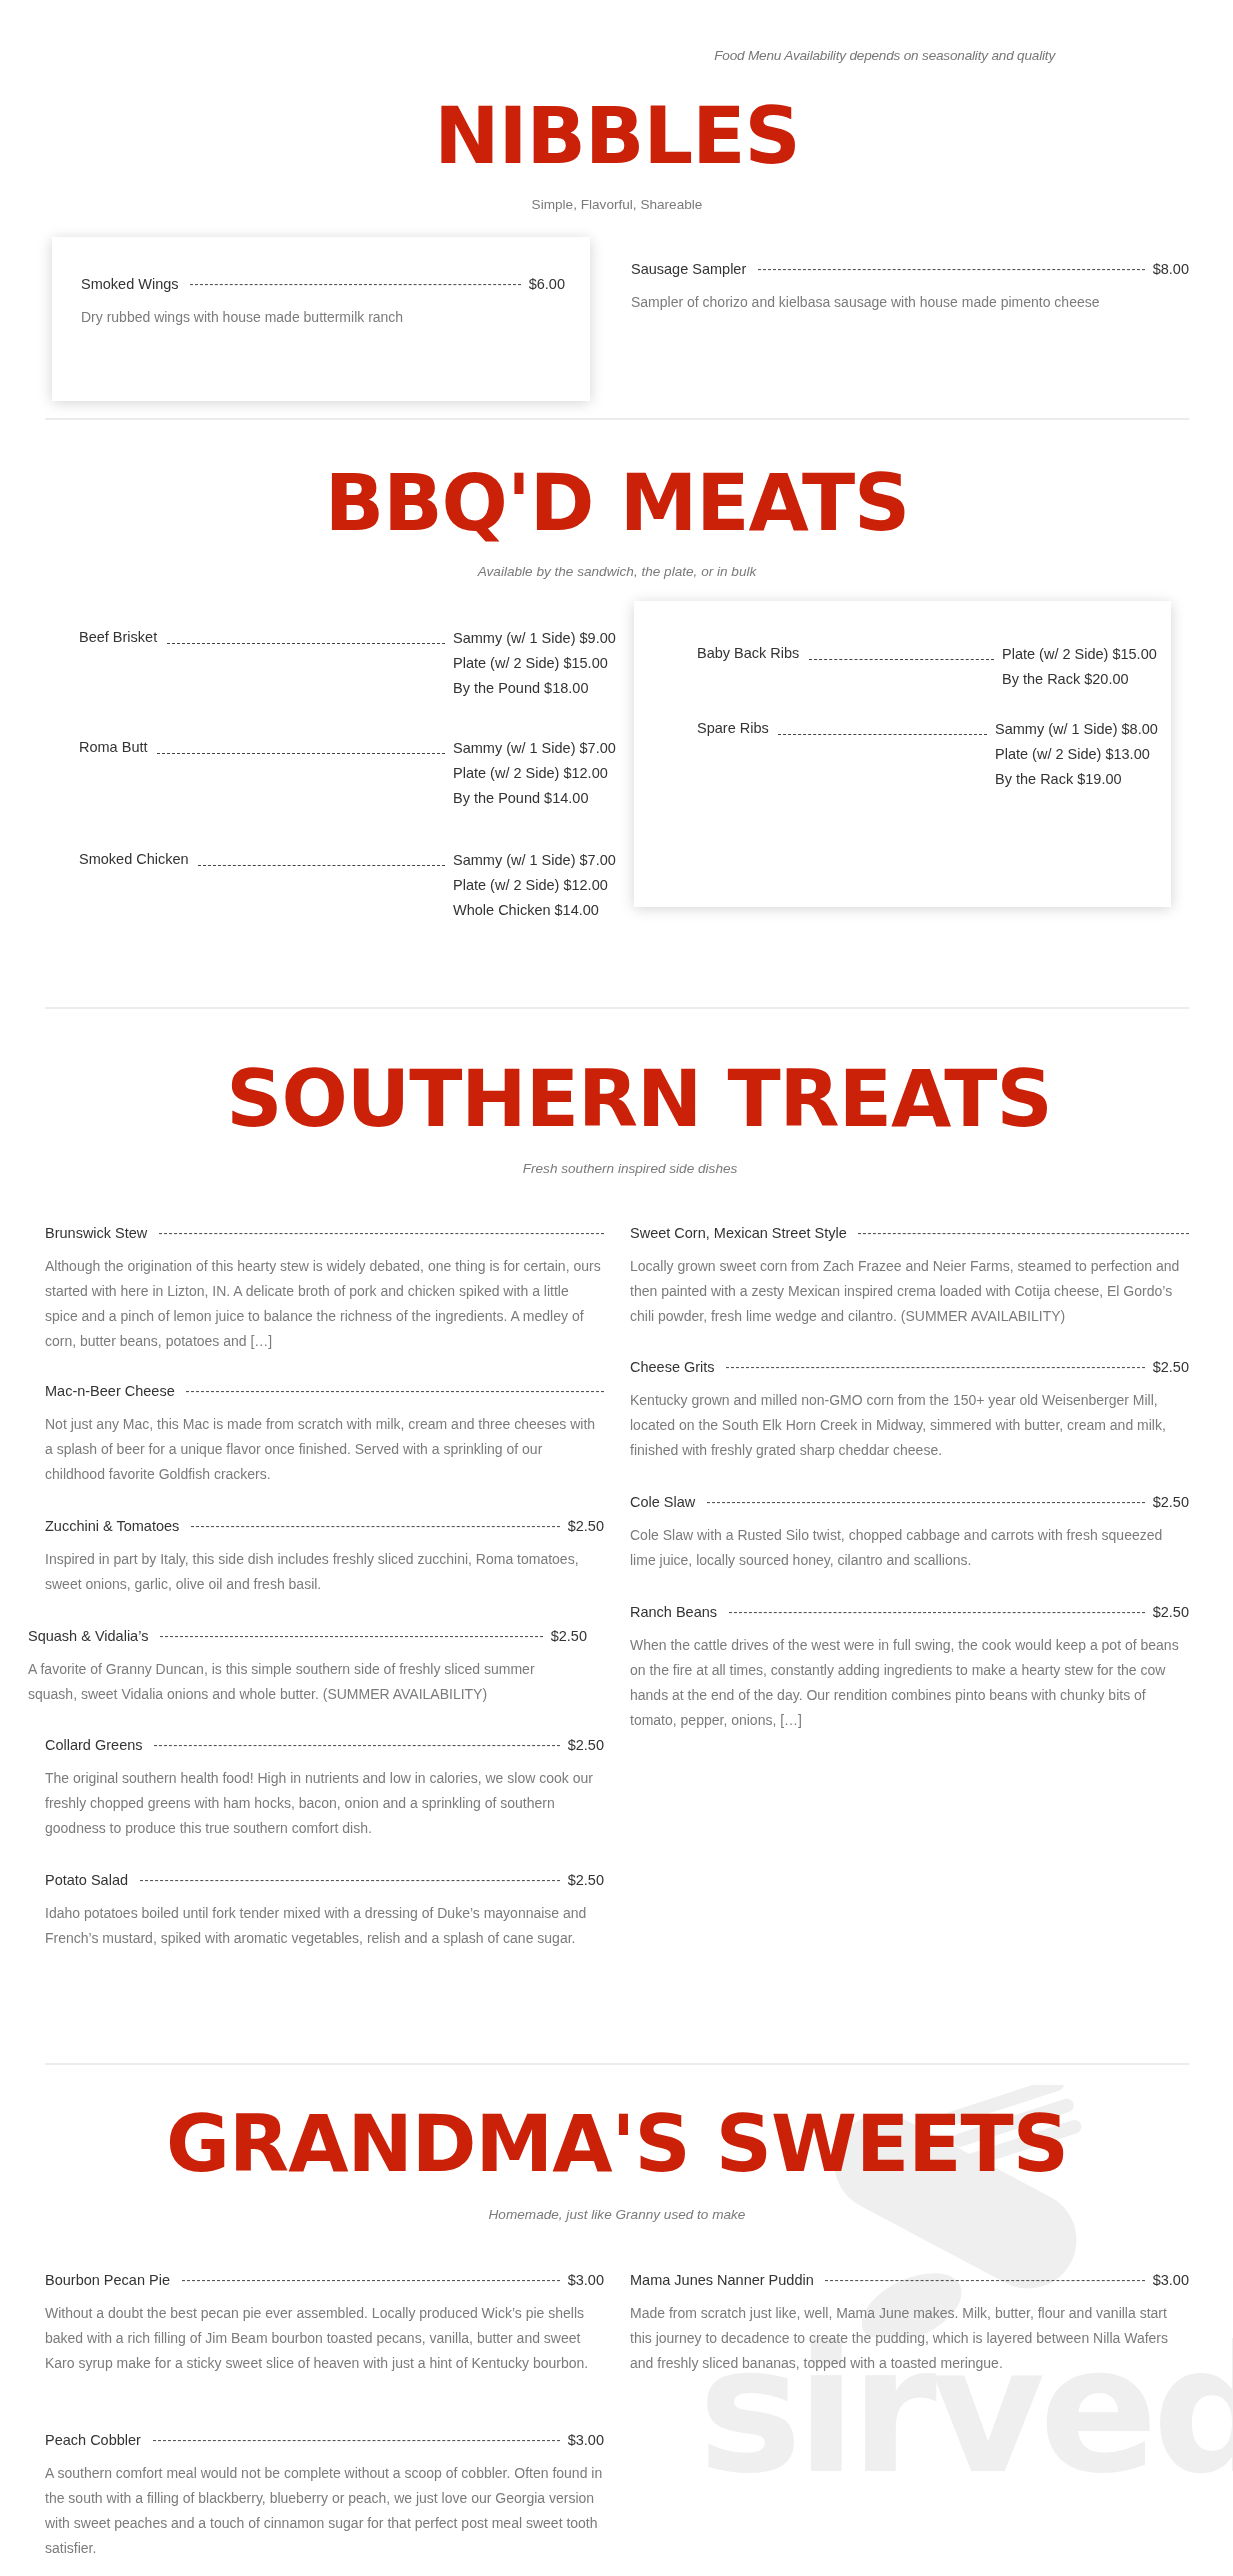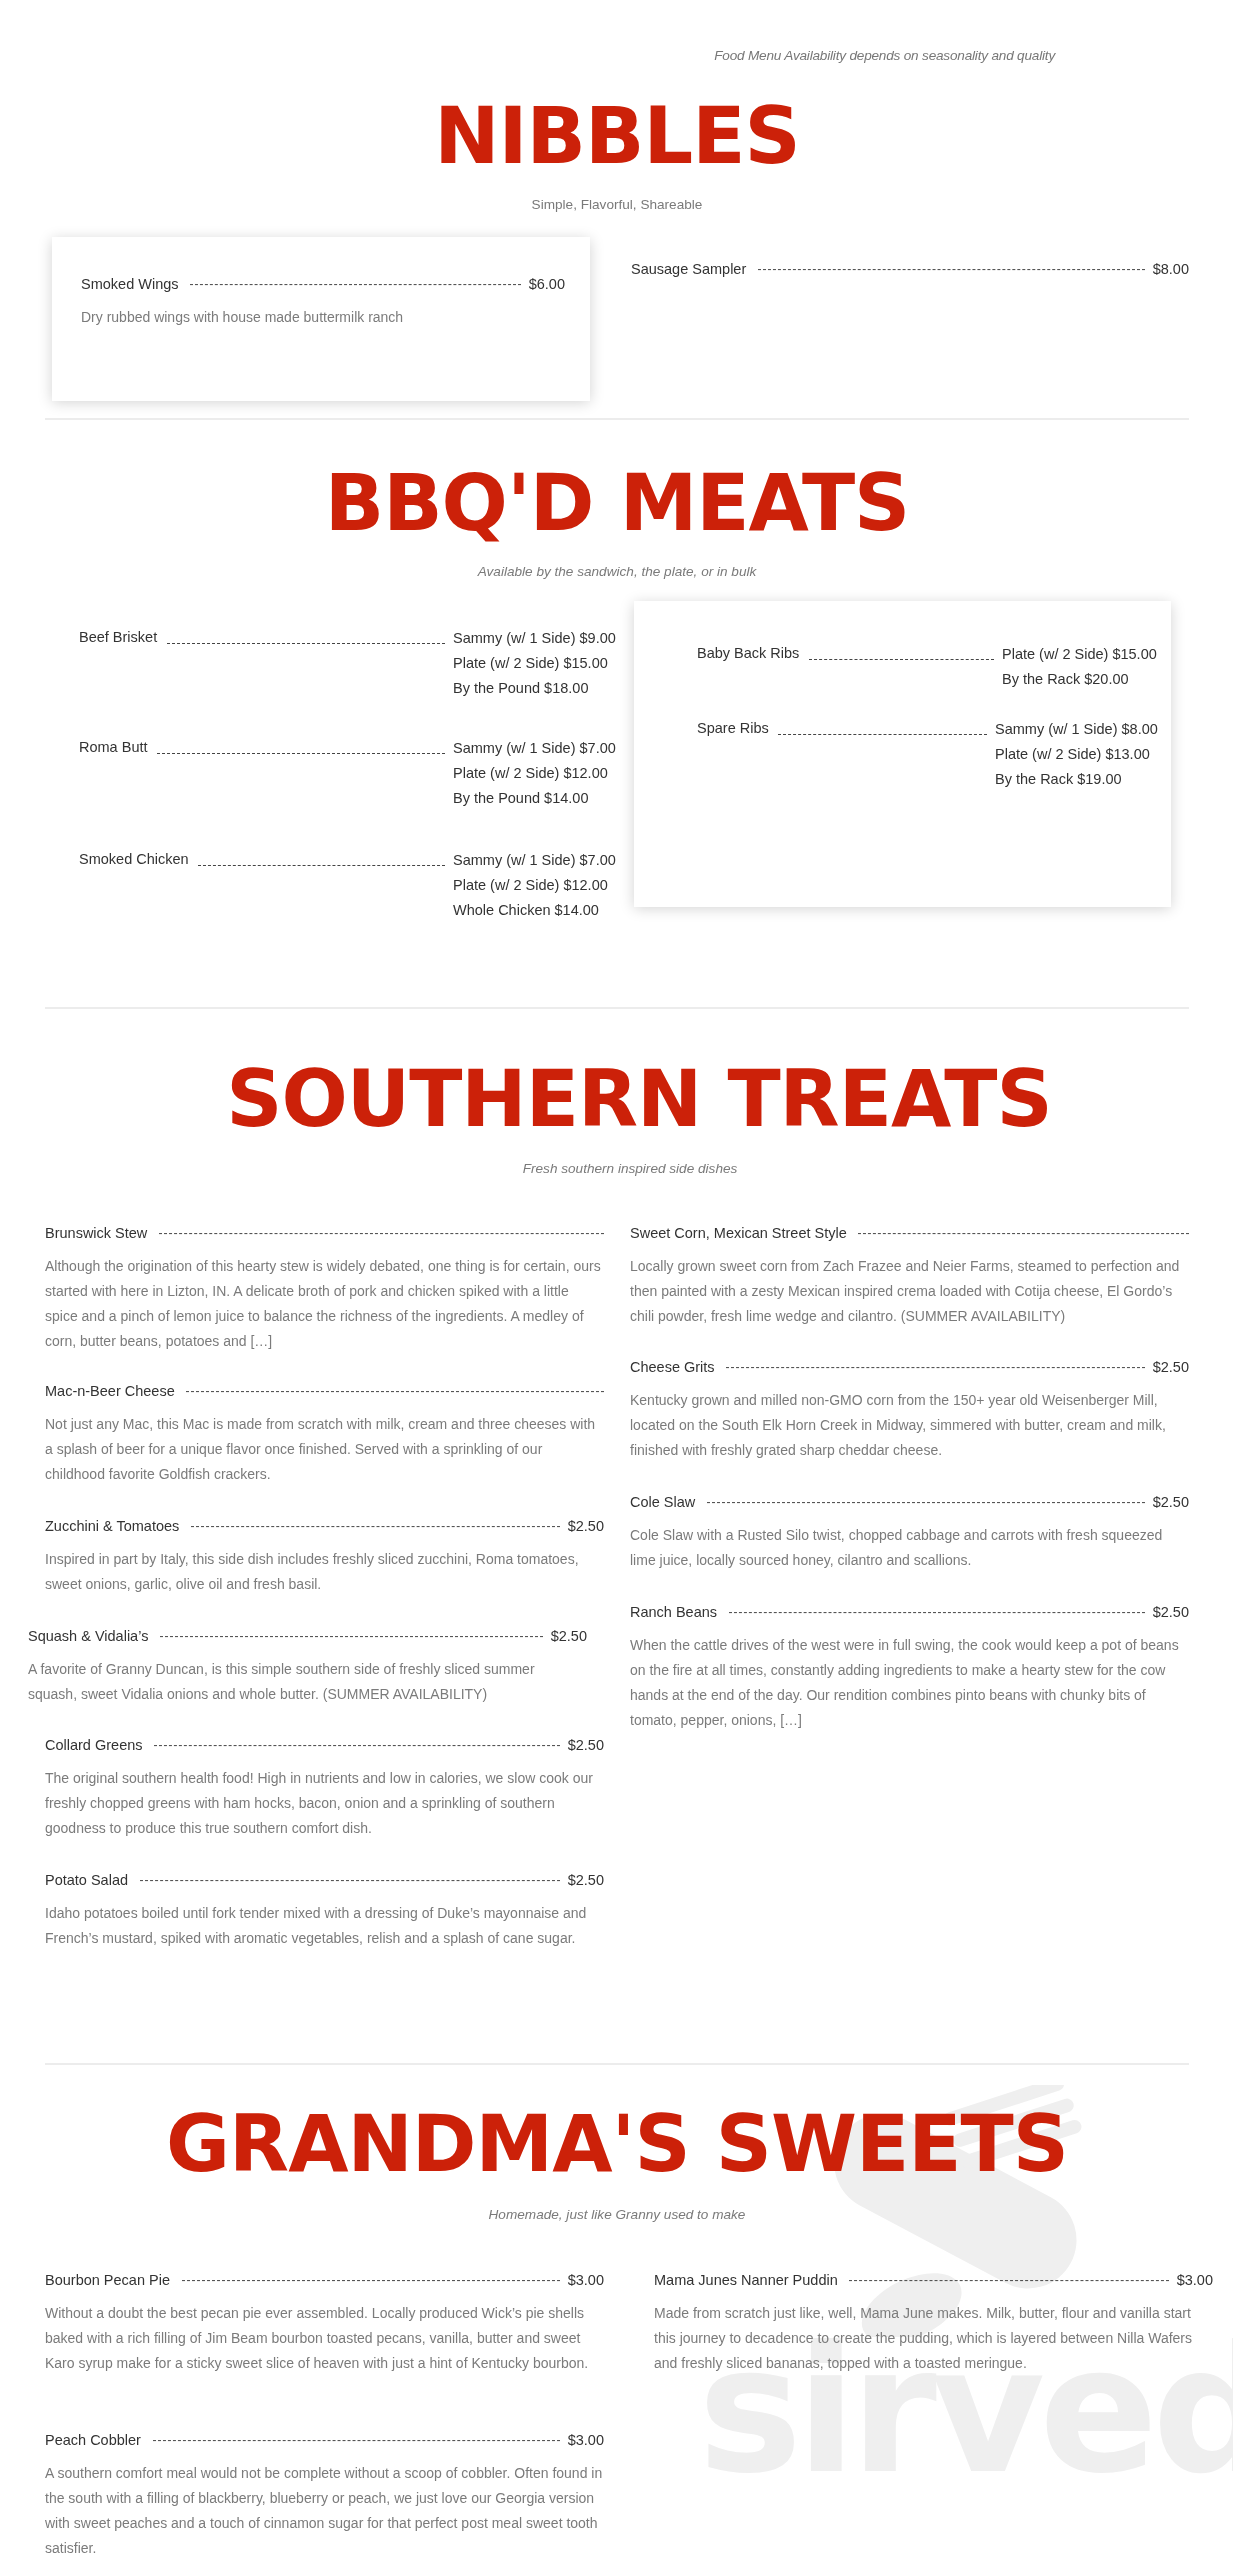--- a/index.html
+++ b/index.html
@@ -93,20 +93,21 @@
       <span class="item-price">$6.00</span>
     </div>
     <div class="item-desc">Dry rubbed wings with house made buttermilk ranch</div>
   </div>
   <div class="abs item" style="left:631px;top:259px;width:558px;">
     <div class="item-row">
       <span class="item-name">Sausage Sampler</span>
       <span class="dots"></span>
       <span class="item-price">$8.00</span>
     </div>
+    <div class="item-desc">Sampler of chorizo and kielbasa sausage with house made pimento cheese</div>
   </div>
 
   <div class="abs divider" style="top:418px;"></div>
 
   <h2 class="abs section-title" style="top:464px;">BBQ'D MEATS</h2>
   <div class="abs section-sub italic" style="top:564px;">Available by the sandwich, the plate, or in bulk</div>
 
   <div class="abs bbq-item" style="left:45px;top:626px;width:555px;">
     <span class="item-name">Beef Brisket</span>
     <span class="dots"></span>
@@ -255,21 +256,21 @@
     <div class="item-desc">Without a doubt the best pecan pie ever assembled. Locally produced Wick’s pie shells baked with a rich filling of Jim Beam bourbon toasted pecans, vanilla, butter and sweet Karo syrup make for a sticky sweet slice of heaven with just a hint of Kentucky bourbon.</div>
   </div>
   <div class="abs item" style="left:45px;top:2430px;">
     <div class="item-row">
       <span class="item-name">Peach Cobbler</span>
       <span class="dots"></span>
       <span class="item-price">$3.00</span>
     </div>
     <div class="item-desc">A southern comfort meal would not be complete without a scoop of cobbler. Often found in the south with a filling of blackberry, blueberry or peach, we just love our Georgia version with sweet peaches and a touch of cinnamon sugar for that perfect post meal sweet tooth satisfier.</div>
   </div>
-  <div class="abs item" style="left:654px;top:2270px;">
+  <div class="abs item" style="left:630px;top:2270px;">
     <div class="item-row">
       <span class="item-name">Mama Junes Nanner Puddin</span>
       <span class="dots"></span>
       <span class="item-price">$3.00</span>
     </div>
     <div class="item-desc">Made from scratch just like, well, Mama June makes. Milk, butter, flour and vanilla start this journey to decadence to create the pudding, which is layered between Nilla Wafers and freshly sliced bananas, topped with a toasted meringue.</div>
   </div>
 
 </div>
 

